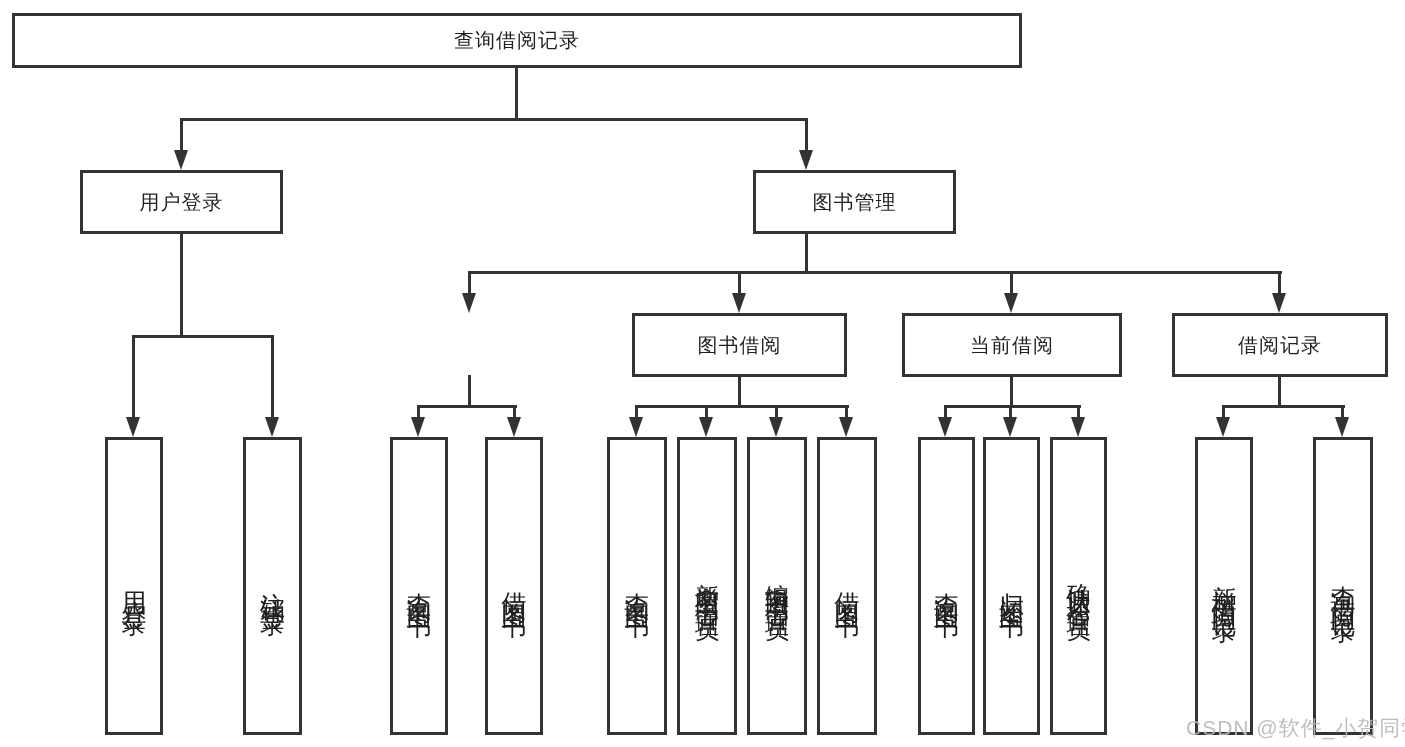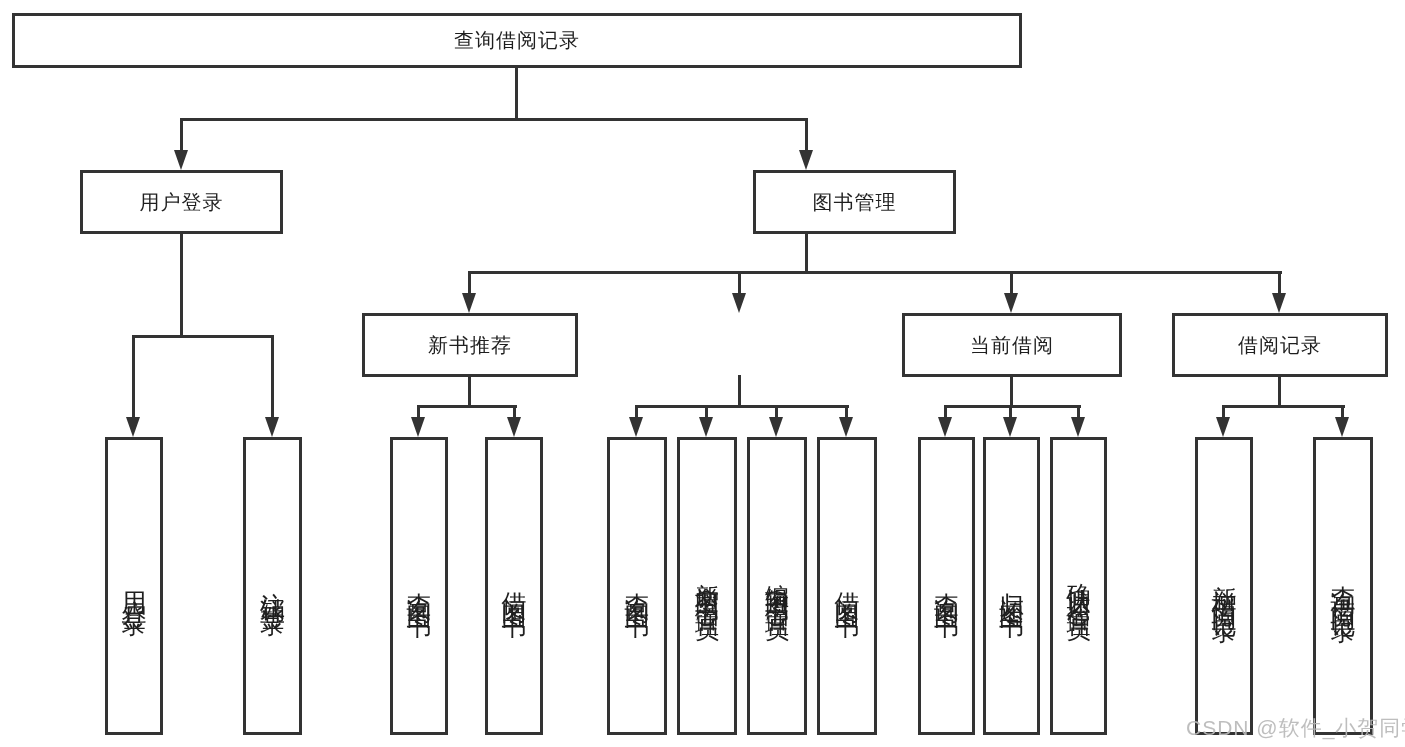--- a/index.html
+++ b/index.html
@@ -71,22 +71,22 @@
   <div class="hl" style="left:468px;top:271px;width:814px;"></div>
   <div class="vl" style="left:468px;top:271px;height:26px;"></div>
   <div class="ah" style="left:462px;top:293px;"></div>
   <div class="vl" style="left:738px;top:271px;height:26px;"></div>
   <div class="ah" style="left:732px;top:293px;"></div>
   <div class="vl" style="left:1010px;top:271px;height:26px;"></div>
   <div class="ah" style="left:1004px;top:293px;"></div>
   <div class="vl" style="left:1278px;top:271px;height:26px;"></div>
   <div class="ah" style="left:1272px;top:293px;"></div>
 
-  <div class="box" style="left:362px;top:313px;width:216px;height:64px;">
-    <span>新书推荐</span>
+  <div class="box" style="left:632px;top:313px;width:215px;height:64px;">
+    <span>图书借阅</span>
   </div>
   <div class="box" style="left:1172px;top:313px;width:216px;height:64px;">
     <span>借阅记录</span>
   </div>
   <div class="box" style="left:902px;top:313px;width:220px;height:64px;">
     <span>当前借阅</span>
   </div>
 
   <div class="vl" style="left:468px;top:375px;height:33px;"></div>
   <div class="hl" style="left:417px;top:405px;width:100px;"></div>

